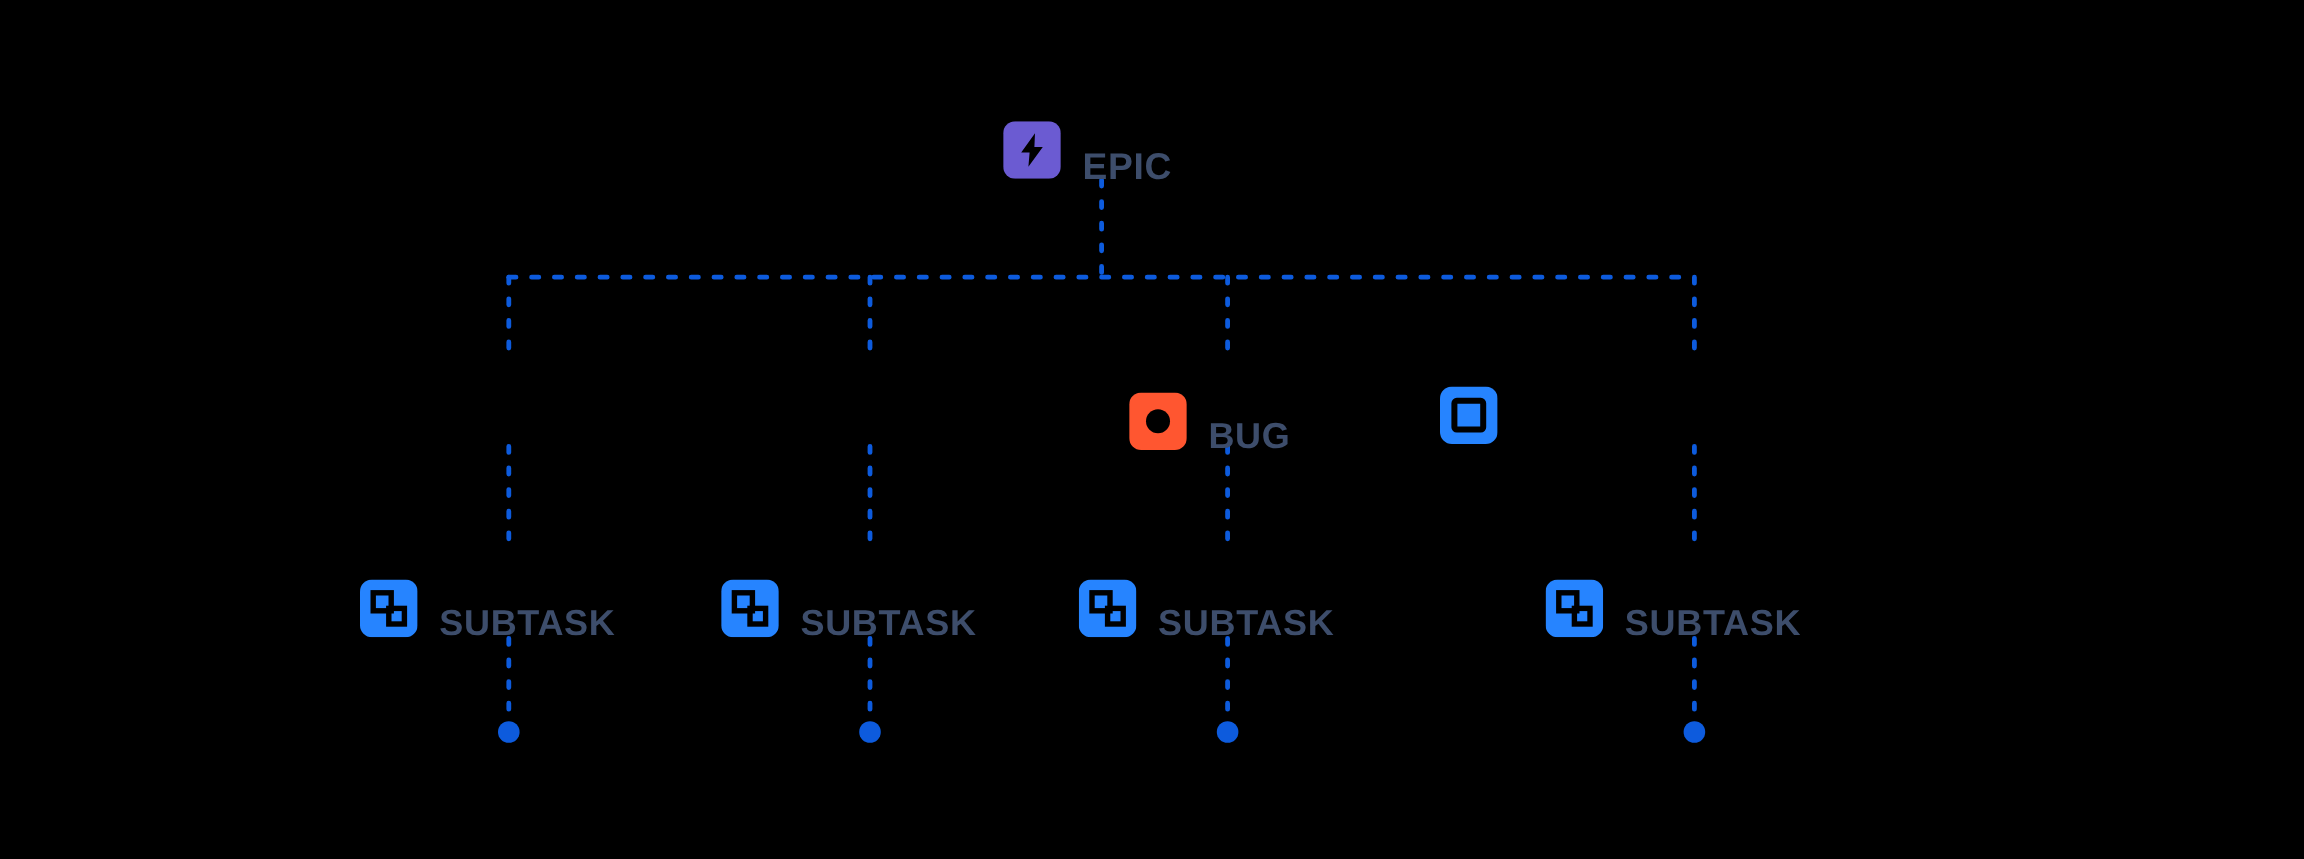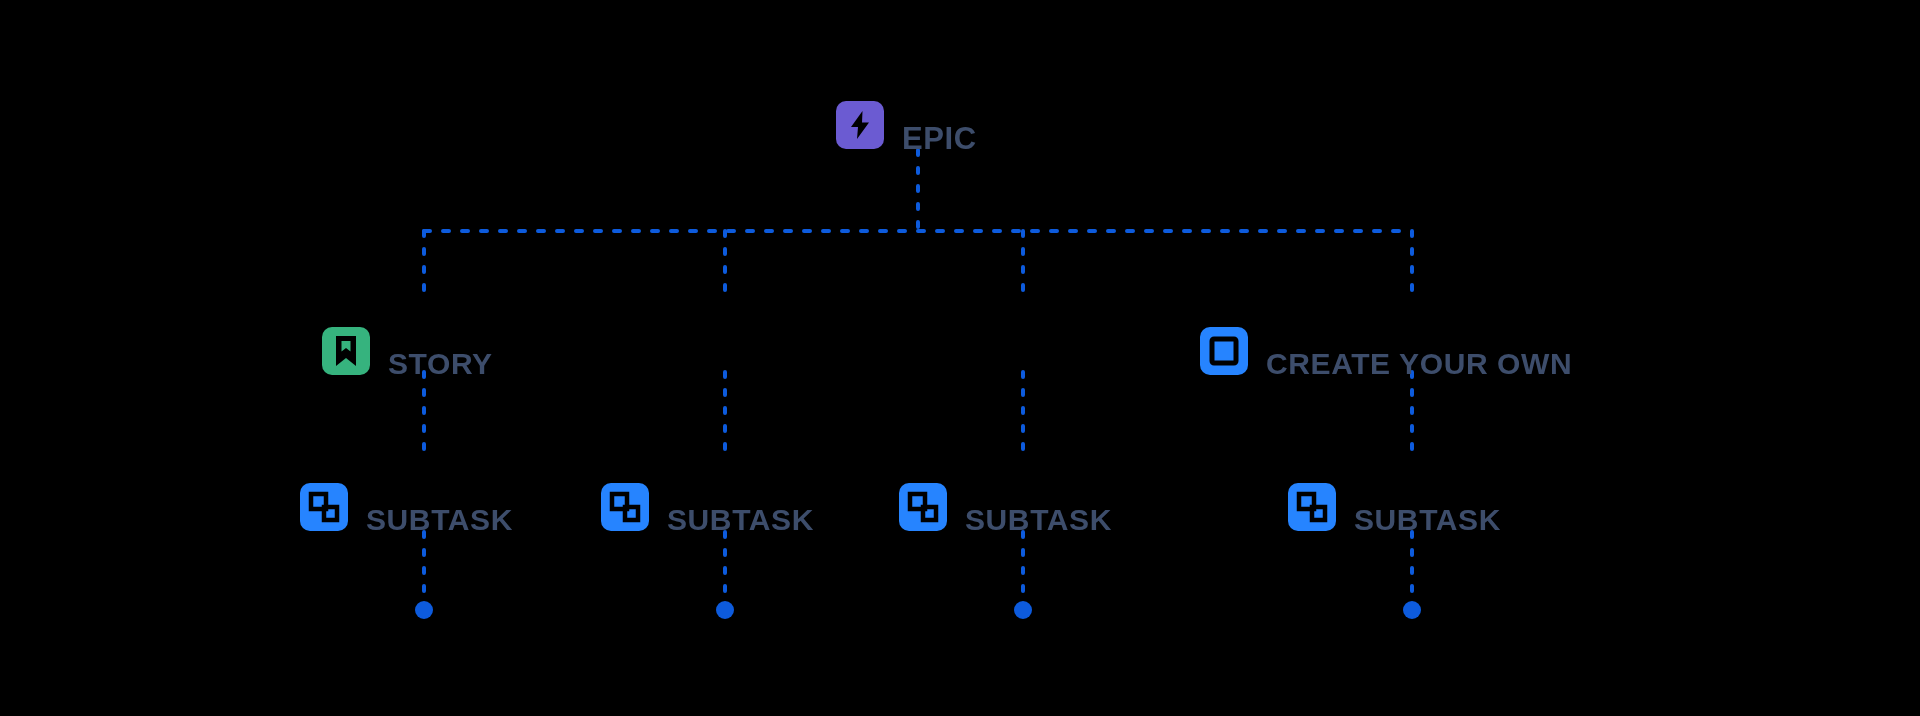--- a/index.html
+++ b/index.html
@@ -98,41 +98,39 @@
   <div class="node" style="left:836px; top:96px;">
     <span class="node-icon">
       <svg viewBox="0 0 48 48" xmlns="http://www.w3.org/2000/svg">
         <rect x="0" y="0" width="48" height="48" rx="10" fill="#6b5bd2"></rect>
         <path d="M26.5 10 L15 26 L22 26 L21 38 L33 21.5 L26 21.5 Z" fill="#000000"></path>
       </svg>
     </span>
     <span class="node-label lvl1">EPIC</span>
   </div>
 
-  <div class="node" style="left:322px; top:322px;">
+
+
+  <div class="node" style="left:941px; top:322px;">
     <span class="node-icon">
       <svg viewBox="0 0 48 48" xmlns="http://www.w3.org/2000/svg">
-        <rect x="0" y="0" width="48" height="48" rx="10" fill="#36b37e"></rect>
-        <path d="M14 9 H34 V39 L24 31 L14 39 Z" fill="#000000"></path>
-        <path d="M19.5 14 H28.5 V24.5 L24 21 L19.5 24.5 Z" fill="#36b37e"></path>
+        <rect x="0" y="0" width="48" height="48" rx="10" fill="#ff5630"></rect>
+        <circle cx="24" cy="24" r="10" fill="#000000"></circle>
       </svg>
     </span>
-    <span class="node-label">STORY</span>
+    <span class="node-label">BUG</span>
   </div>
-
-
 
   <div class="node" style="left:1200px; top:322px;">
     <span class="node-icon">
       <svg viewBox="0 0 48 48" xmlns="http://www.w3.org/2000/svg">
         <rect x="0" y="0" width="48" height="48" rx="10" fill="#2684ff"></rect>
         <rect x="12" y="12" width="24" height="24" rx="2" fill="none" stroke="#000000" stroke-width="5"></rect>
       </svg>
     </span>
-    <span class="node-label">CREATE YOUR OWN</span>
   </div>
 
   <div class="node" style="left:300px; top:478px;">
     <span class="node-icon">
       <svg viewBox="0 0 48 48" xmlns="http://www.w3.org/2000/svg">
         <rect x="0" y="0" width="48" height="48" rx="10" fill="#2684ff"></rect>
         <rect x="11" y="11" width="15" height="15" fill="none" stroke="#000000" stroke-width="4.5"></rect>
         <rect x="24" y="24" width="13" height="13" fill="none" stroke="#000000" stroke-width="4.5"></rect>
       </svg>
     </span>

